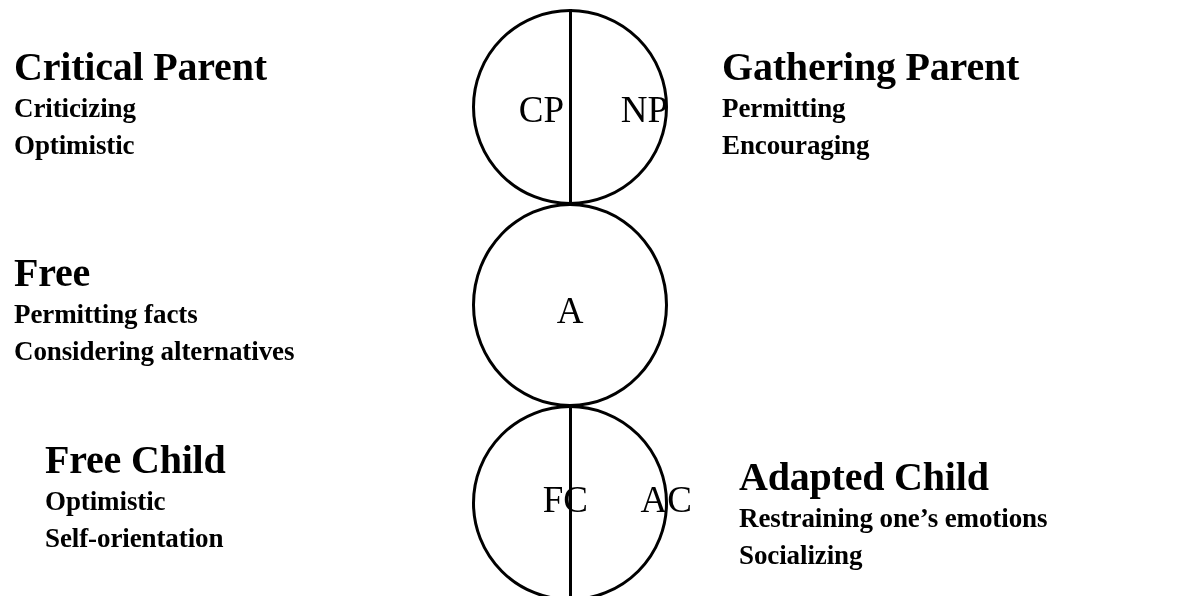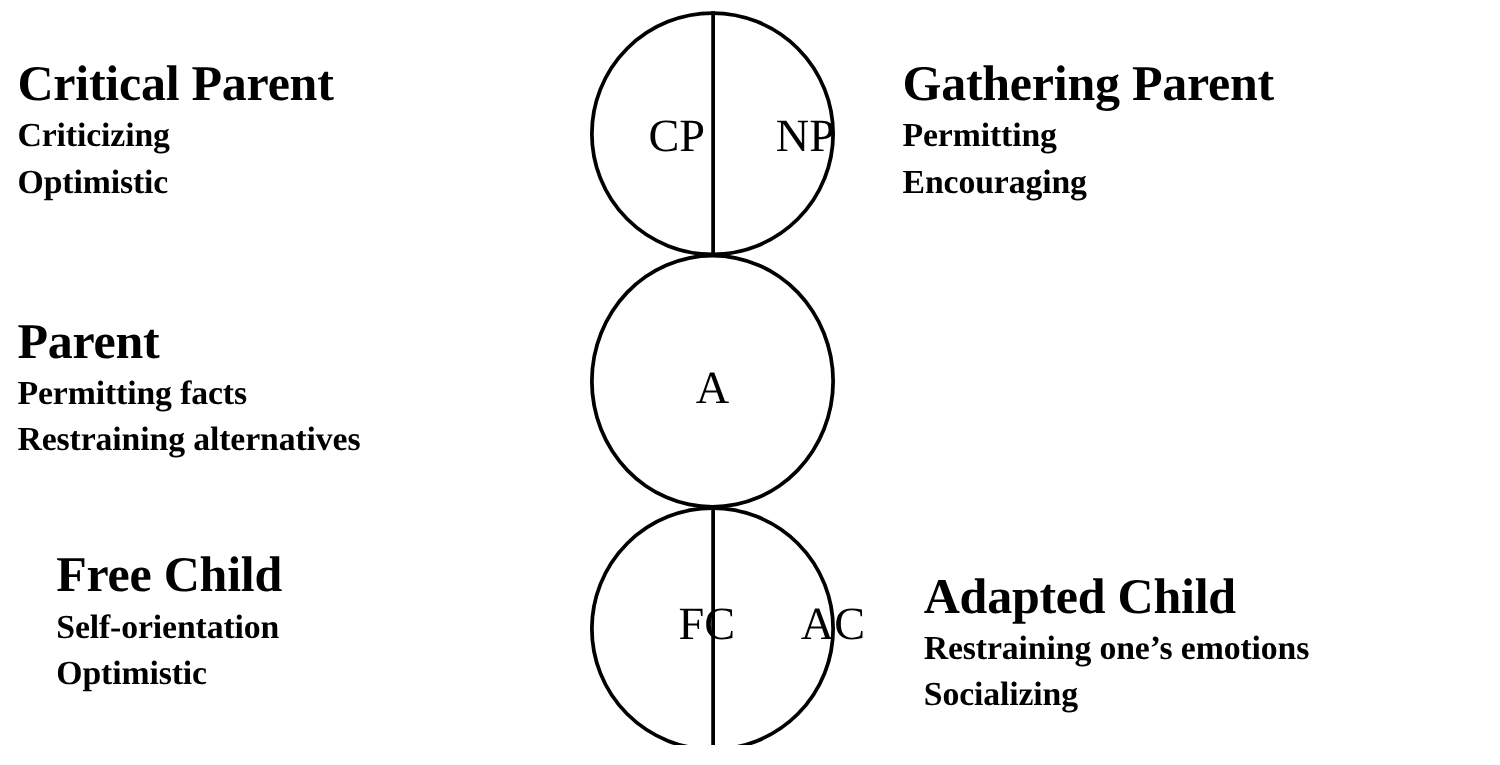--- a/index.html
+++ b/index.html
@@ -108,29 +108,29 @@
 
 <div id="canvas">
 
   <div class="block" id="block-critical-parent">
     <div class="block-title">Critical Parent</div>
     <div class="block-item">Criticizing</div>
     <div class="block-item">Optimistic</div>
   </div>
 
   <div class="block" id="block-adult">
-    <div class="block-title">Parent</div>
+    <div class="block-title">Free</div>
     <div class="block-item">Permitting facts</div>
-    <div class="block-item">Restraining alternatives</div>
+    <div class="block-item">Considering alternatives</div>
   </div>
 
   <div class="block" id="block-free-child">
     <div class="block-title">Free Child</div>
+    <div class="block-item">Optimistic</div>
     <div class="block-item">Self-orientation</div>
-    <div class="block-item">Optimistic</div>
   </div>
 
   <div class="block" id="block-nurturing-parent">
     <div class="block-title">Gathering Parent</div>
     <div class="block-item">Permitting</div>
     <div class="block-item">Encouraging</div>
   </div>
 
   <div class="block" id="block-adapted-child">
     <div class="block-title">Adapted Child</div>

